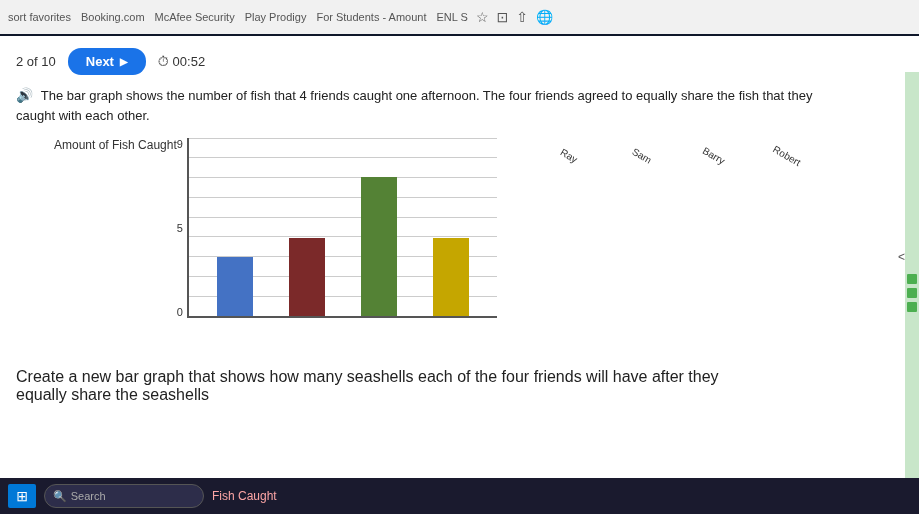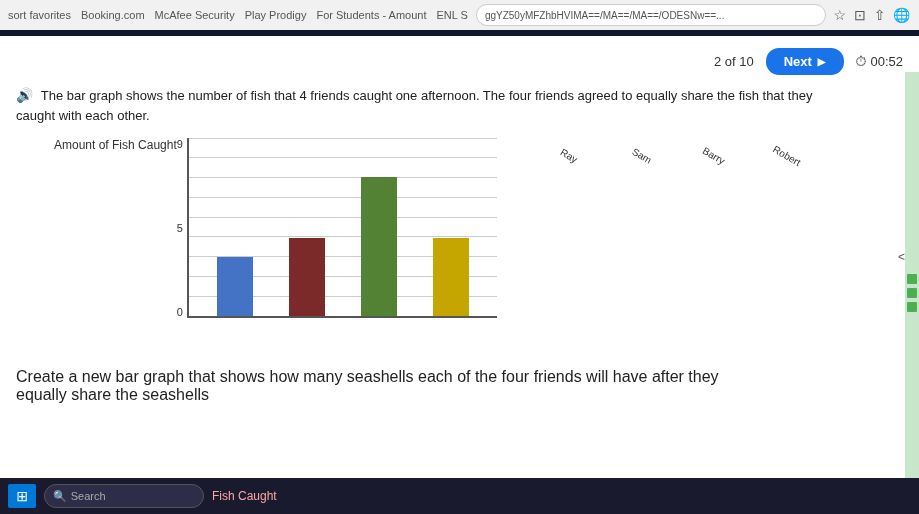--- a/index.html
+++ b/index.html
@@ -12,21 +12,21 @@
       position: relative;
     }
 
     
     .browser-bar {
       background: #f1f1f1;
       height: 36px;
       display: flex;
       align-items: center;
       padding: 0 8px;
-      border-bottom: 6px solid #0f172a;
+      border-bottom: 2px solid #0f172a;
       font-size: 11px;
       color: #333;
       gap: 8px;
     }
     .browser-bar .fav-items {
       display: flex;
       gap: 10px;
       align-items: center;
       font-size: 11px;
     }
@@ -60,21 +60,20 @@
       background: white;
       margin: 0;
       padding: 12px 16px 8px 16px;
       height: calc(514px - 36px - 36px);
       position: relative;
     }
 
     
     .header-row {
       display: flex;
-      justify-content: flex-end;
       align-items: center;
       margin-bottom: 10px;
       gap: 12px;
     }
     .page-counter {
       font-size: 13px;
       color: #333;
     }
     .next-btn {
       background: #1a73e8;
@@ -263,23 +262,20 @@
 <body>
 
 <div class="browser-bar">
   <div class="fav-items">
     <span class="fav-item">sort favorites</span>
     <span class="fav-item">Booking.com</span>
     <span class="fav-item">McAfee Security</span>
     <span class="fav-item">Play Prodigy</span>
     <span class="fav-item">For Students - Amount</span>
     <span class="fav-item">ENL S</span>
-  </div>
-  <div class="url-bar">
-    <span>ggYZ50yMFZhbHVIMA==/MA==/MA==/ODESNw==...</span>
   </div>
   <div class="icons">
     <span>☆</span>
     <span>⊡</span>
     <span>⇧</span>
     <span>🌐</span>
   </div>
 </div>
 
 <div class="main-content">

